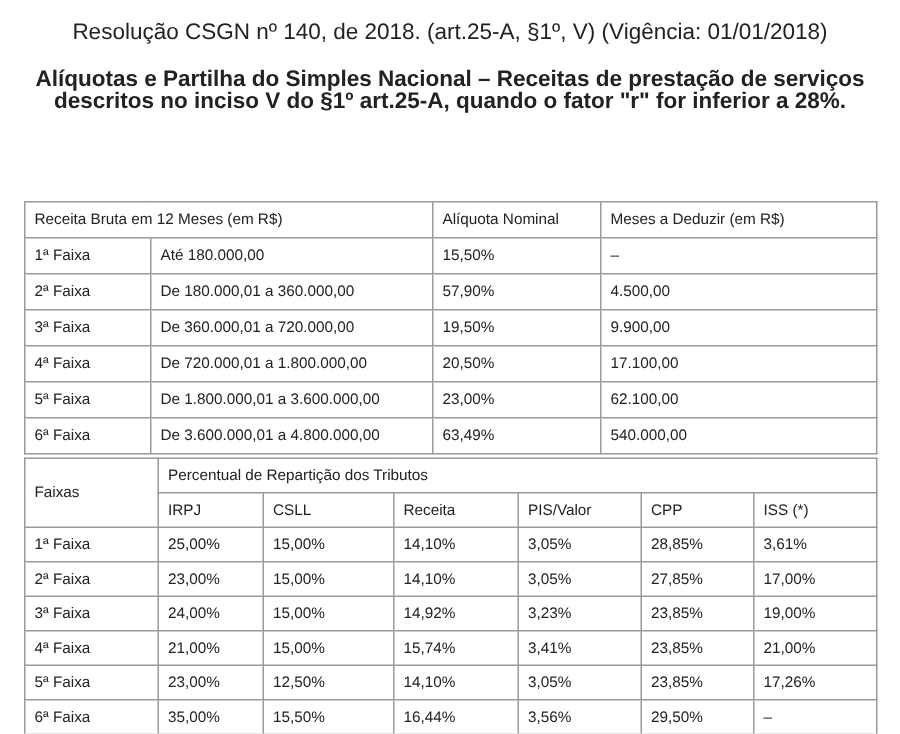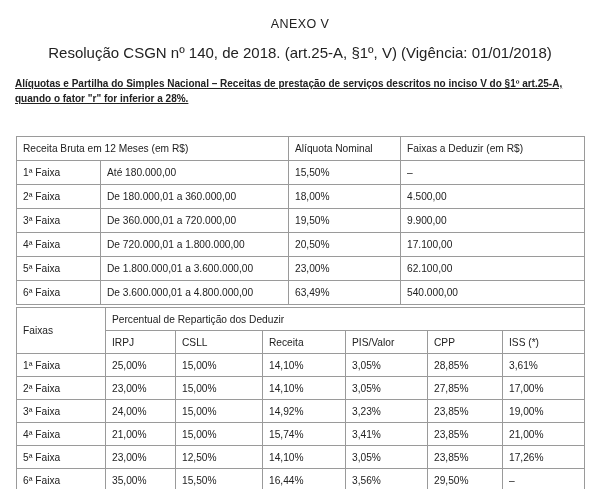--- a/index.html
+++ b/index.html
@@ -30,27 +30,27 @@
     line-height: 14px;
   }
   .doc-subtitle {
     text-align: center;
     font-size: 15px;
     color: #222222;
     margin: 15px 0 16px 0;
     line-height: 14px;
   }
   .doc-description {
-    font-size: 10px;
+    text-align: center;
+    font-size: 15px;
     font-weight: bold;
     color: #222222;
     margin: 14px auto 0 auto;
     width: 570px;
     line-height: 15px;
-    text-decoration: underline;
   }
   table.doc-table {
     border-collapse: collapse;
     table-layout: fixed;
     font-size: 10.2px;
     color: #222222;
     background: #ffffff;
   }
   table.doc-table td,
   table.doc-table th {
@@ -93,50 +93,49 @@
   .faixas-head {
     vertical-align: middle;
   }
   .dash-cell { letter-spacing: 0; }
 </style>
 </head>
 <body>
 
 <div class="page">
 
-  <div class="doc-title">ANEXO V</div>
 
   <div class="doc-subtitle">Resolução CSGN nº 140, de 2018. (art.25-A, §1º, V) (Vigência: 01/01/2018)</div>
 
   <div class="doc-description">Alíquotas e Partilha do Simples Nacional – Receitas de prestação de serviços descritos no inciso V do §1º art.25-A, quando o fator "r" for inferior a 28%.</div>
 
   <div id="table-faixas-wrap">
     <table id="table-faixas" class="doc-table">
       <colgroup>
         <col class="c1">
           <col class="c2">
           <col class="c3">
           <col class="c4">
       </colgroup>
       <tbody>
         <tr>
           <td colspan="2">Receita Bruta em 12 Meses (em R$)</td>
           <td>Alíquota Nominal</td>
-          <td>Faixas a Deduzir (em R$)</td>
+          <td>Meses a Deduzir (em R$)</td>
         </tr>
         <tr>
           <td>1ª Faixa</td>
           <td>Até 180.000,00</td>
           <td>15,50%</td>
           <td class="dash-cell">–</td>
         </tr>
         <tr>
           <td>2ª Faixa</td>
           <td>De 180.000,01 a 360.000,00</td>
-          <td>18,00%</td>
+          <td>57,90%</td>
           <td>4.500,00</td>
         </tr>
         <tr>
           <td>3ª Faixa</td>
           <td>De 360.000,01 a 720.000,00</td>
           <td>19,50%</td>
           <td>9.900,00</td>
         </tr>
         <tr>
           <td>4ª Faixa</td>
@@ -167,21 +166,21 @@
           <col class="t2">
           <col class="t3">
           <col class="t4">
           <col class="t5">
           <col class="t6">
           <col class="t7">
       </colgroup>
       <tbody>
         <tr>
           <td rowspan="2" class="faixas-head">Faixas</td>
-          <td colspan="6">Percentual de Repartição dos Deduzir</td>
+          <td colspan="6">Percentual de Repartição dos Tributos</td>
         </tr>
         <tr>
           <td>IRPJ</td>
           <td>CSLL</td>
           <td>Receita</td>
           <td>PIS/Valor</td>
           <td>CPP</td>
           <td>ISS (*)</td>
         </tr>
         <tr>

